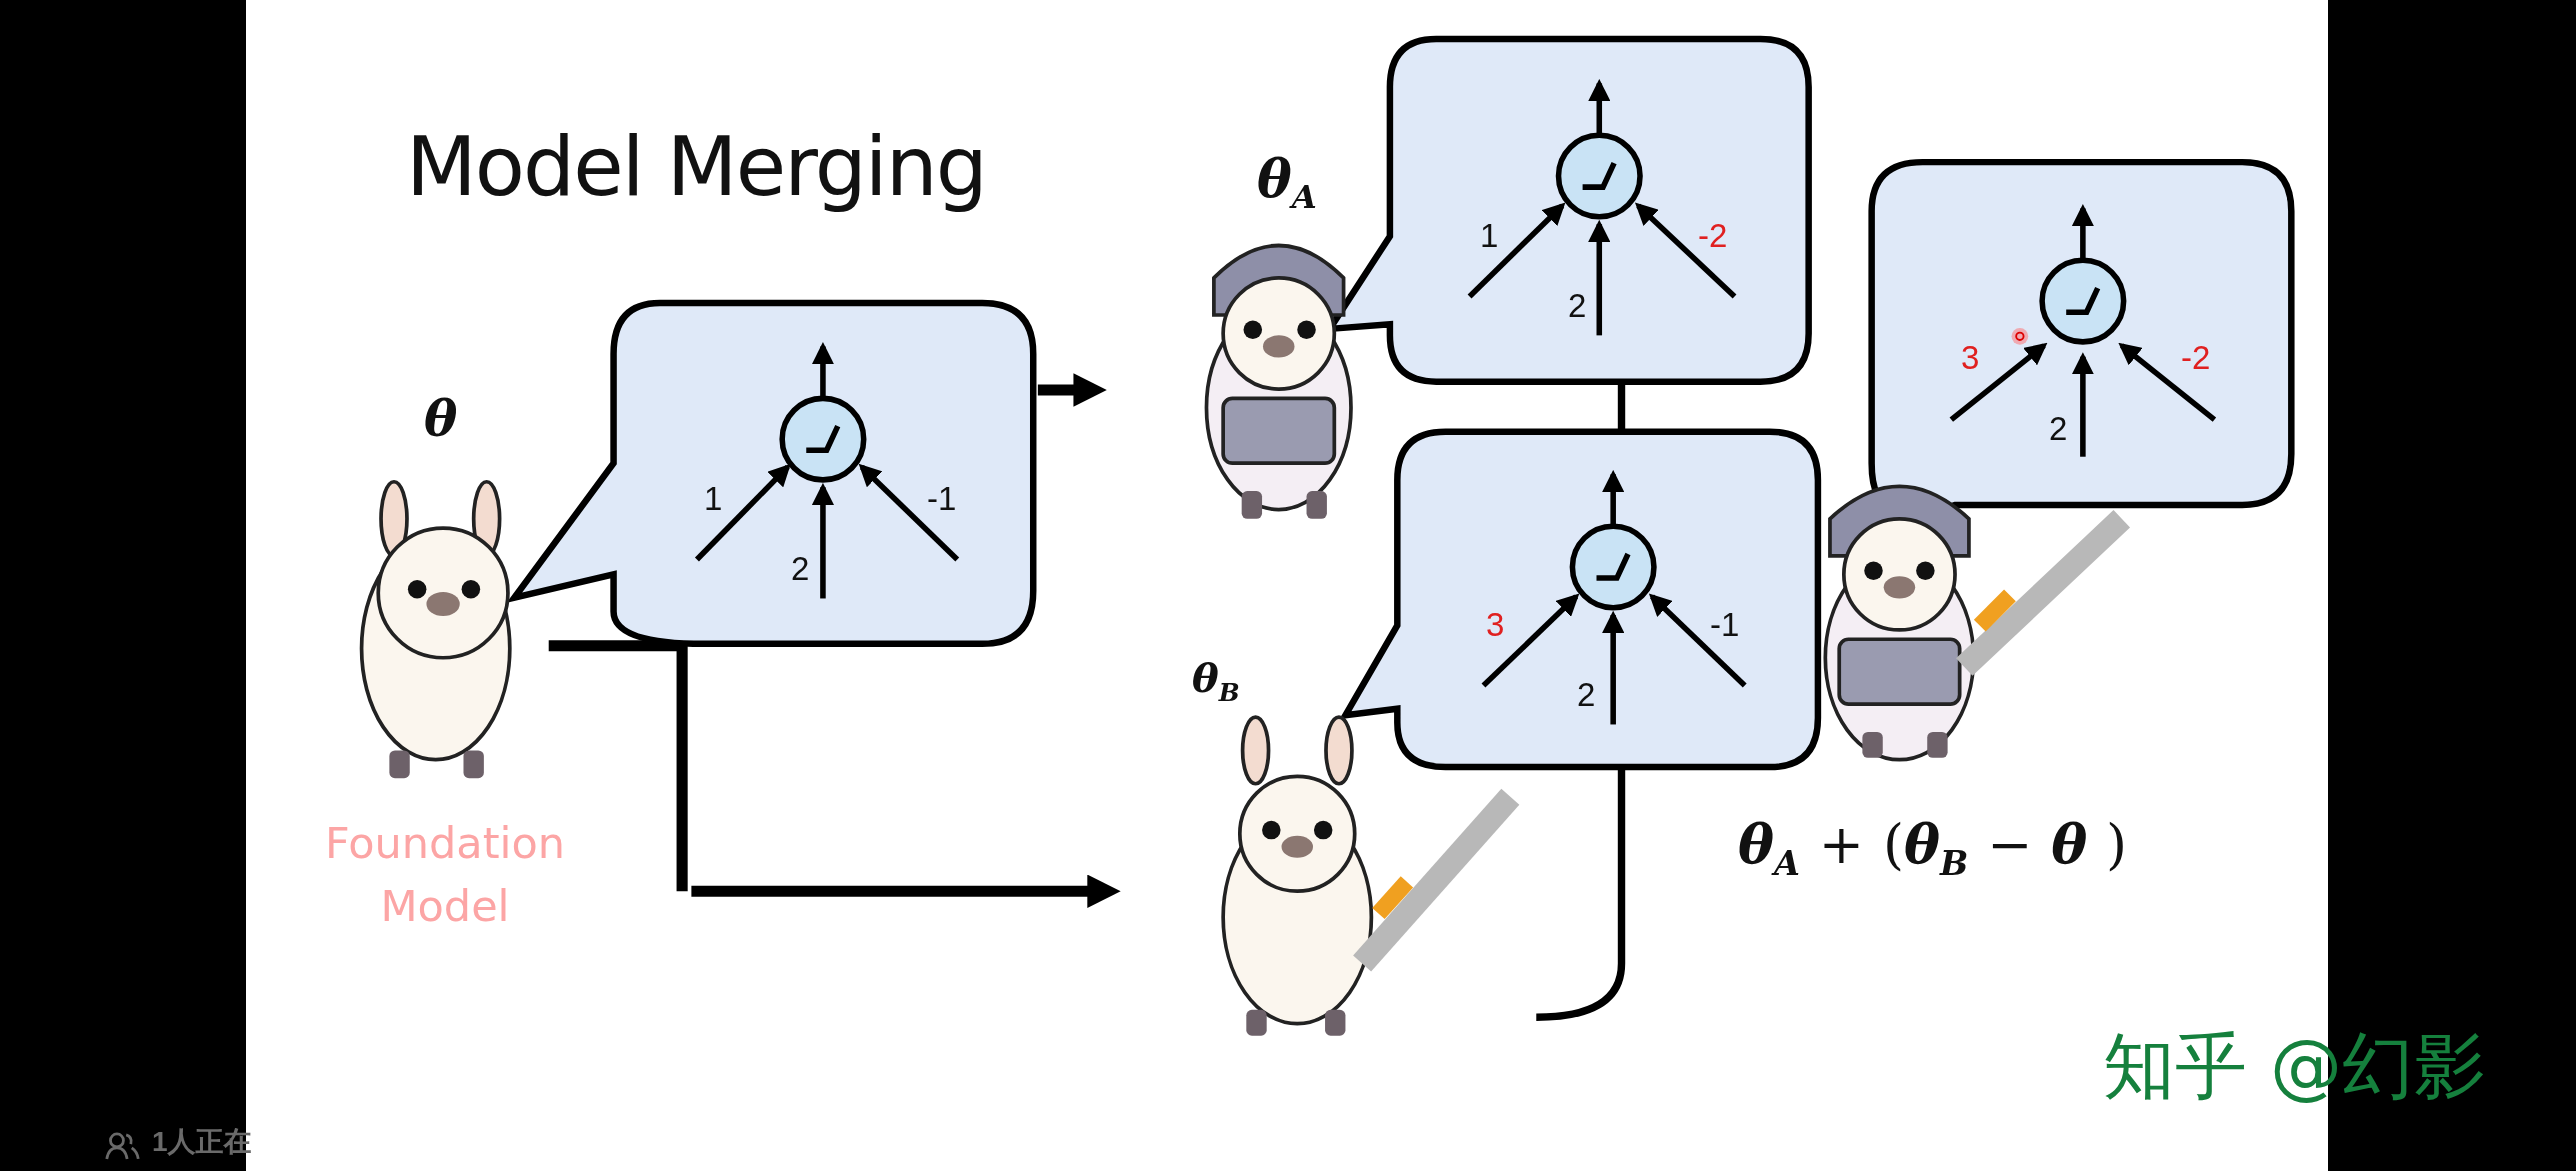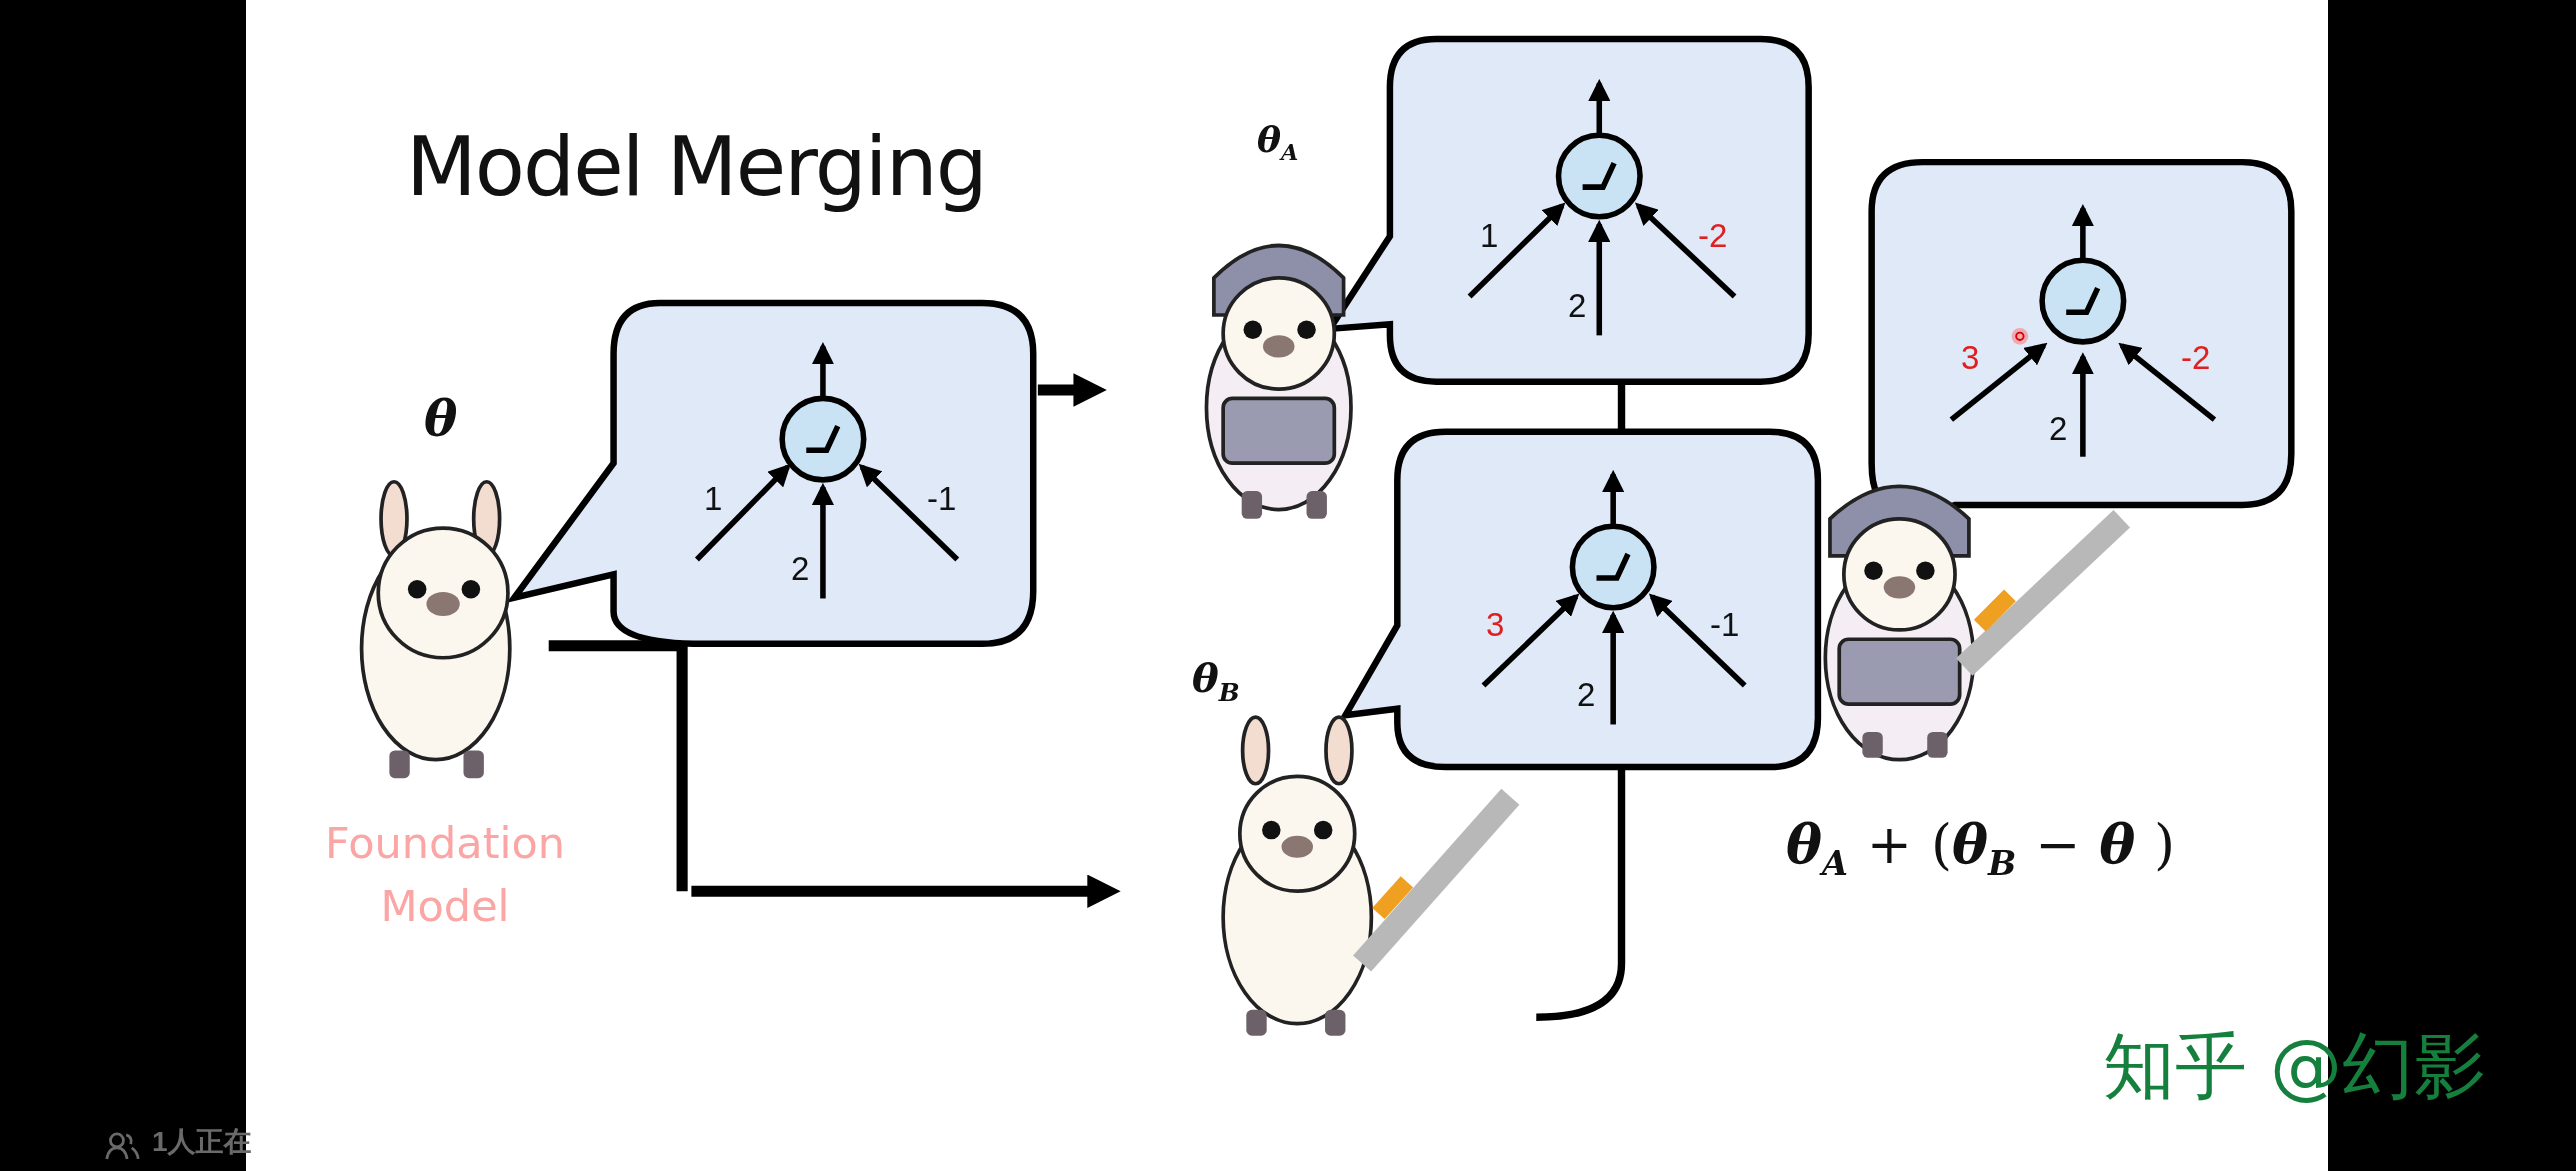--- a/index.html
+++ b/index.html
@@ -141,21 +141,21 @@
     <line x1="2120" y1="720" x2="2290" y2="560" stroke="#b8b8b8" stroke-width="26"></line>
     <rect x="2130" y="650" width="46" height="18" fill="#f0a020" transform="rotate(-45 2153 659)"></rect>
     <rect x="2010" y="790" width="22" height="28" rx="6" fill="#6d6169"></rect>
     <rect x="2080" y="790" width="22" height="28" rx="6" fill="#6d6169"></rect>
   </g>
 </svg>
 
 <div class="math" style="left:424px;top:389px;font-size:50px;">
   <span>θ</span>
 </div>
-<div class="math" style="left:1257px;top:118px;font-size:36px;">
+<div class="math" style="left:1257px;top:148px;font-size:52px;">
   <span>θ</span><sub>A</sub>
 </div>
 <div class="math" style="left:1192px;top:654px;font-size:40px;">
   <span>θ</span><sub>B</sub>
 </div>
 
 <div class="caption" style="left:306px;top:812px;width:278px;">
   <div>Foundation</div>
   <div>Model</div>
 </div>
@@ -169,21 +169,21 @@
 <div class="wlabel" style="position:absolute;left:1698px;top:217px;color:#e02020;">-2</div>
 
 <div class="wlabel" style="position:absolute;left:1486px;top:606px;color:#e02020;">3</div>
 <div class="wlabel" style="position:absolute;left:1577px;top:676px;color:#111;">2</div>
 <div class="wlabel" style="position:absolute;left:1710px;top:606px;color:#111;">-1</div>
 
 <div class="wlabel" style="position:absolute;left:1961px;top:339px;color:#e02020;">3</div>
 <div class="wlabel" style="position:absolute;left:2049px;top:410px;color:#111;">2</div>
 <div class="wlabel" style="position:absolute;left:2181px;top:339px;color:#e02020;">-2</div>
 
-<div class="math" style="left:1738px;top:812px;font-size:54px;font-style:normal;margin-left:48px;">
+<div class="math" style="left:1738px;top:812px;font-size:54px;font-style:normal;">
   <i>θ</i><sub><i>A</i></sub>
   <span style="font-weight:normal;">+</span>
   <span style="font-weight:normal;">(</span><i>θ</i><sub><i>B</i></sub>
   <span style="font-weight:normal;">−</span>
   <i>θ</i>
   <span style="font-weight:normal;">)</span>
 </div>
 
 <div class="wm">知乎 @幻影</div>
 

